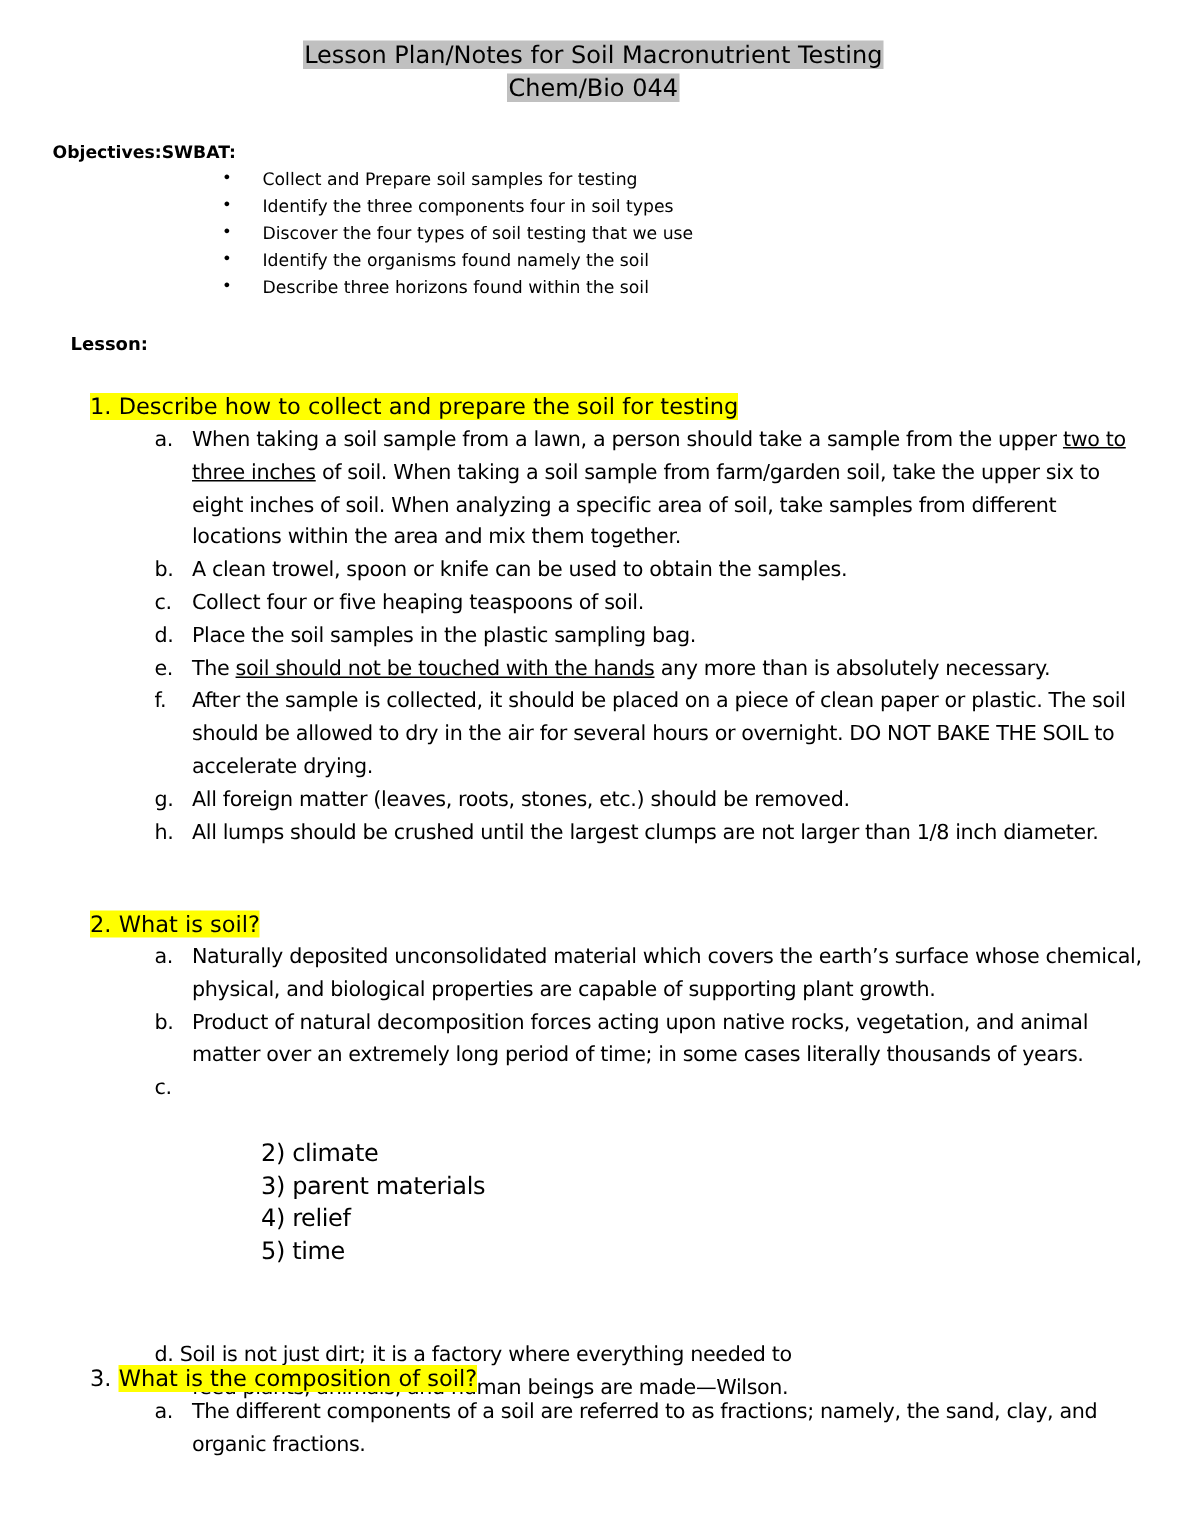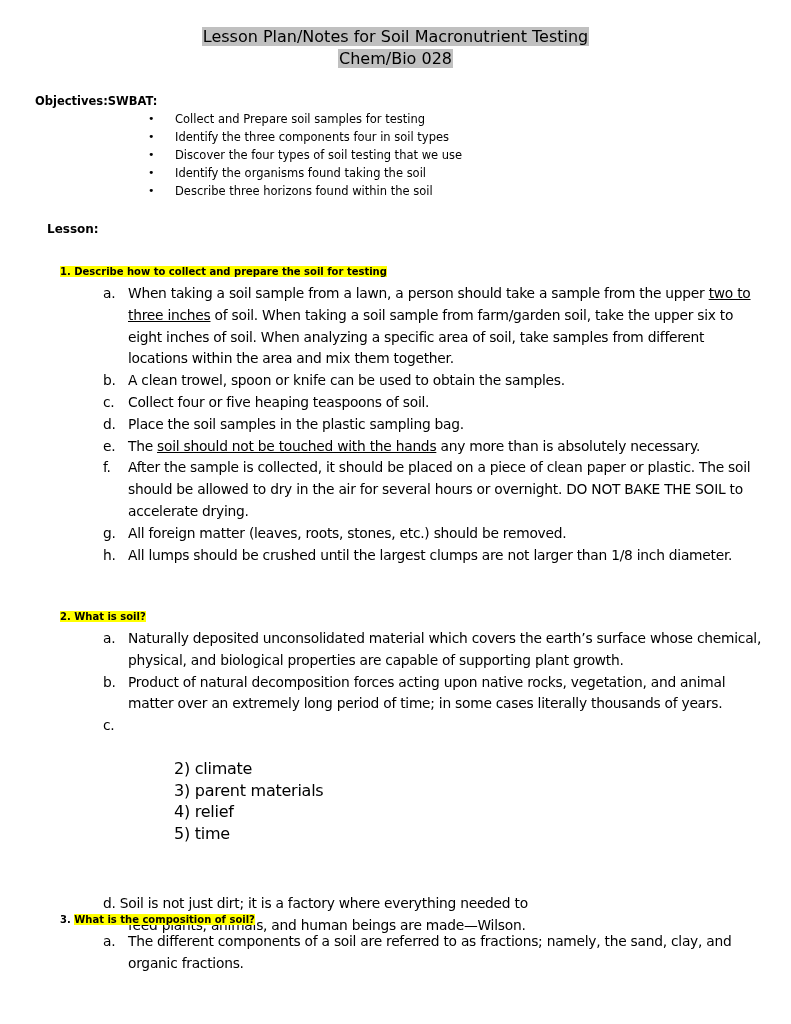--- a/index.html
+++ b/index.html
@@ -60,22 +60,22 @@
       left: 47px;
       top: 220px;
       font-size: 12px;
       font-weight: bold;
       line-height: 18px;
       text-align: right;
     }
 
     .section-head {
       position: absolute;
-      font-size: 10px;
-      font-weight: bold;
+      font-size: 15px;
+      font-weight: normal;
       line-height: 19px;
       white-space: nowrap;
     }
     .hl-yellow { background: #ffff00; }
 
     .items {
       position: absolute;
       left: 103px;
       margin: 0;
       padding: 0;
@@ -119,31 +119,31 @@
   </style>
 </head>
 <body>
 
 <div class="page">
 
   <div class="title-line-1">
     <span class="hl-grey">Lesson Plan/Notes for Soil Macronutrient Testing</span>
   </div>
   <div class="title-line-2">
-    <span class="hl-grey">Chem/Bio 028</span>
+    <span class="hl-grey">Chem/Bio 044</span>
   </div>
 
   <div class="objectives-label">
     <span>Objectives:</span><span class="swbat">SWBAT:</span>
   </div>
   <ul class="obj-list">
     <li><span class="bullet">•</span><span>Collect and Prepare soil samples for testing</span></li>
     <li><span class="bullet">•</span><span>Identify the three components four in soil types</span></li>
     <li><span class="bullet">•</span><span>Discover the four types of soil testing that we use</span></li>
-    <li><span class="bullet">•</span><span>Identify the organisms found taking the soil</span></li>
+    <li><span class="bullet">•</span><span>Identify the organisms found namely the soil</span></li>
     <li><span class="bullet">•</span><span>Describe three horizons found within the soil</span></li>
   </ul>
 
   <div class="lesson-label">Lesson:</div>
 
   <div class="section-head" style="left:60px; top:262px;">
     <span class="hl-yellow"><span>1.</span> <span>Describe how to collect and prepare the soil for testing</span></span>
   </div>
   <ul class="items" style="top:283px;">
     <li>

